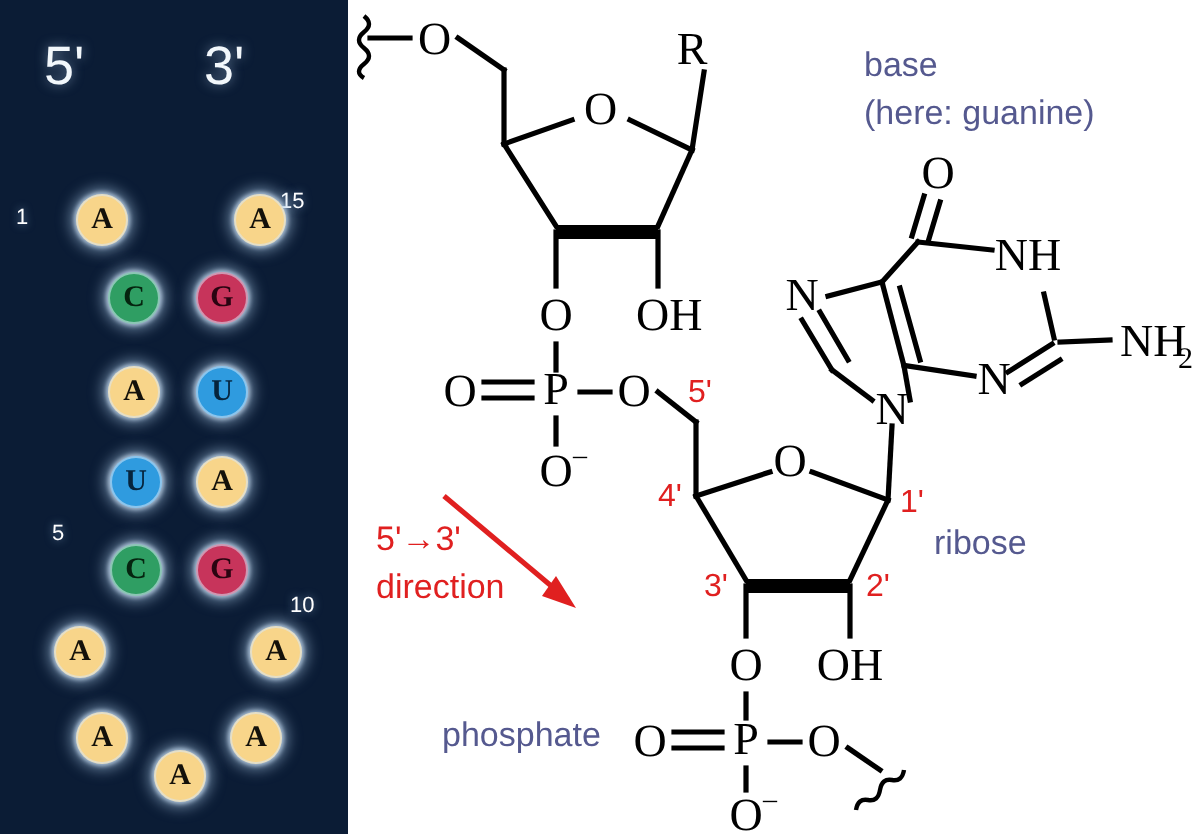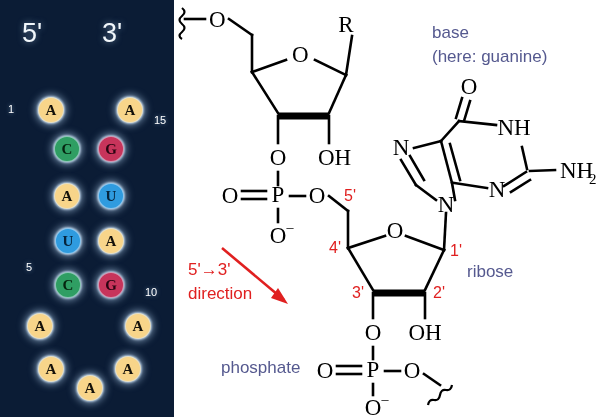--- a/index.html
+++ b/index.html
@@ -111,23 +111,23 @@
 <body>
 
 <div id="canvas">
 
   <div id="rna-panel">
 
     <div class="end-label" style="left:22px; top:20px;">5'</div>
     <div class="end-label" style="left:102px; top:20px;">3'</div>
 
     <div class="num-label" style="left:8px; top:104px;">1</div>
-    <div class="num-label" style="left:140px; top:115px;margin-left:14px;">15</div>
+    <div class="num-label" style="left:140px; top:96px;">15</div>
     <div class="num-label" style="left:26px; top:262px;">5</div>
-    <div class="num-label" style="left:145px; top:287px;">10</div>
+    <div class="num-label" style="left:145px; top:298px;">10</div>
 
     <div class="nt nt-A" style="left:38px; top:97px;">A</div>
     <div class="nt nt-C" style="left:54px; top:136px;">C</div>
     <div class="nt nt-A" style="left:54px; top:183px;">A</div>
     <div class="nt nt-U" style="left:55px; top:228px;">U</div>
     <div class="nt nt-C" style="left:55px; top:272px;">C</div>
     <div class="nt nt-A" style="left:27px; top:313px;">A</div>
     <div class="nt nt-A" style="left:38px; top:356px;">A</div>
     <div class="nt nt-A" style="left:77px; top:375px;">A</div>
     <div class="nt nt-A" style="left:115px; top:356px;">A</div>

